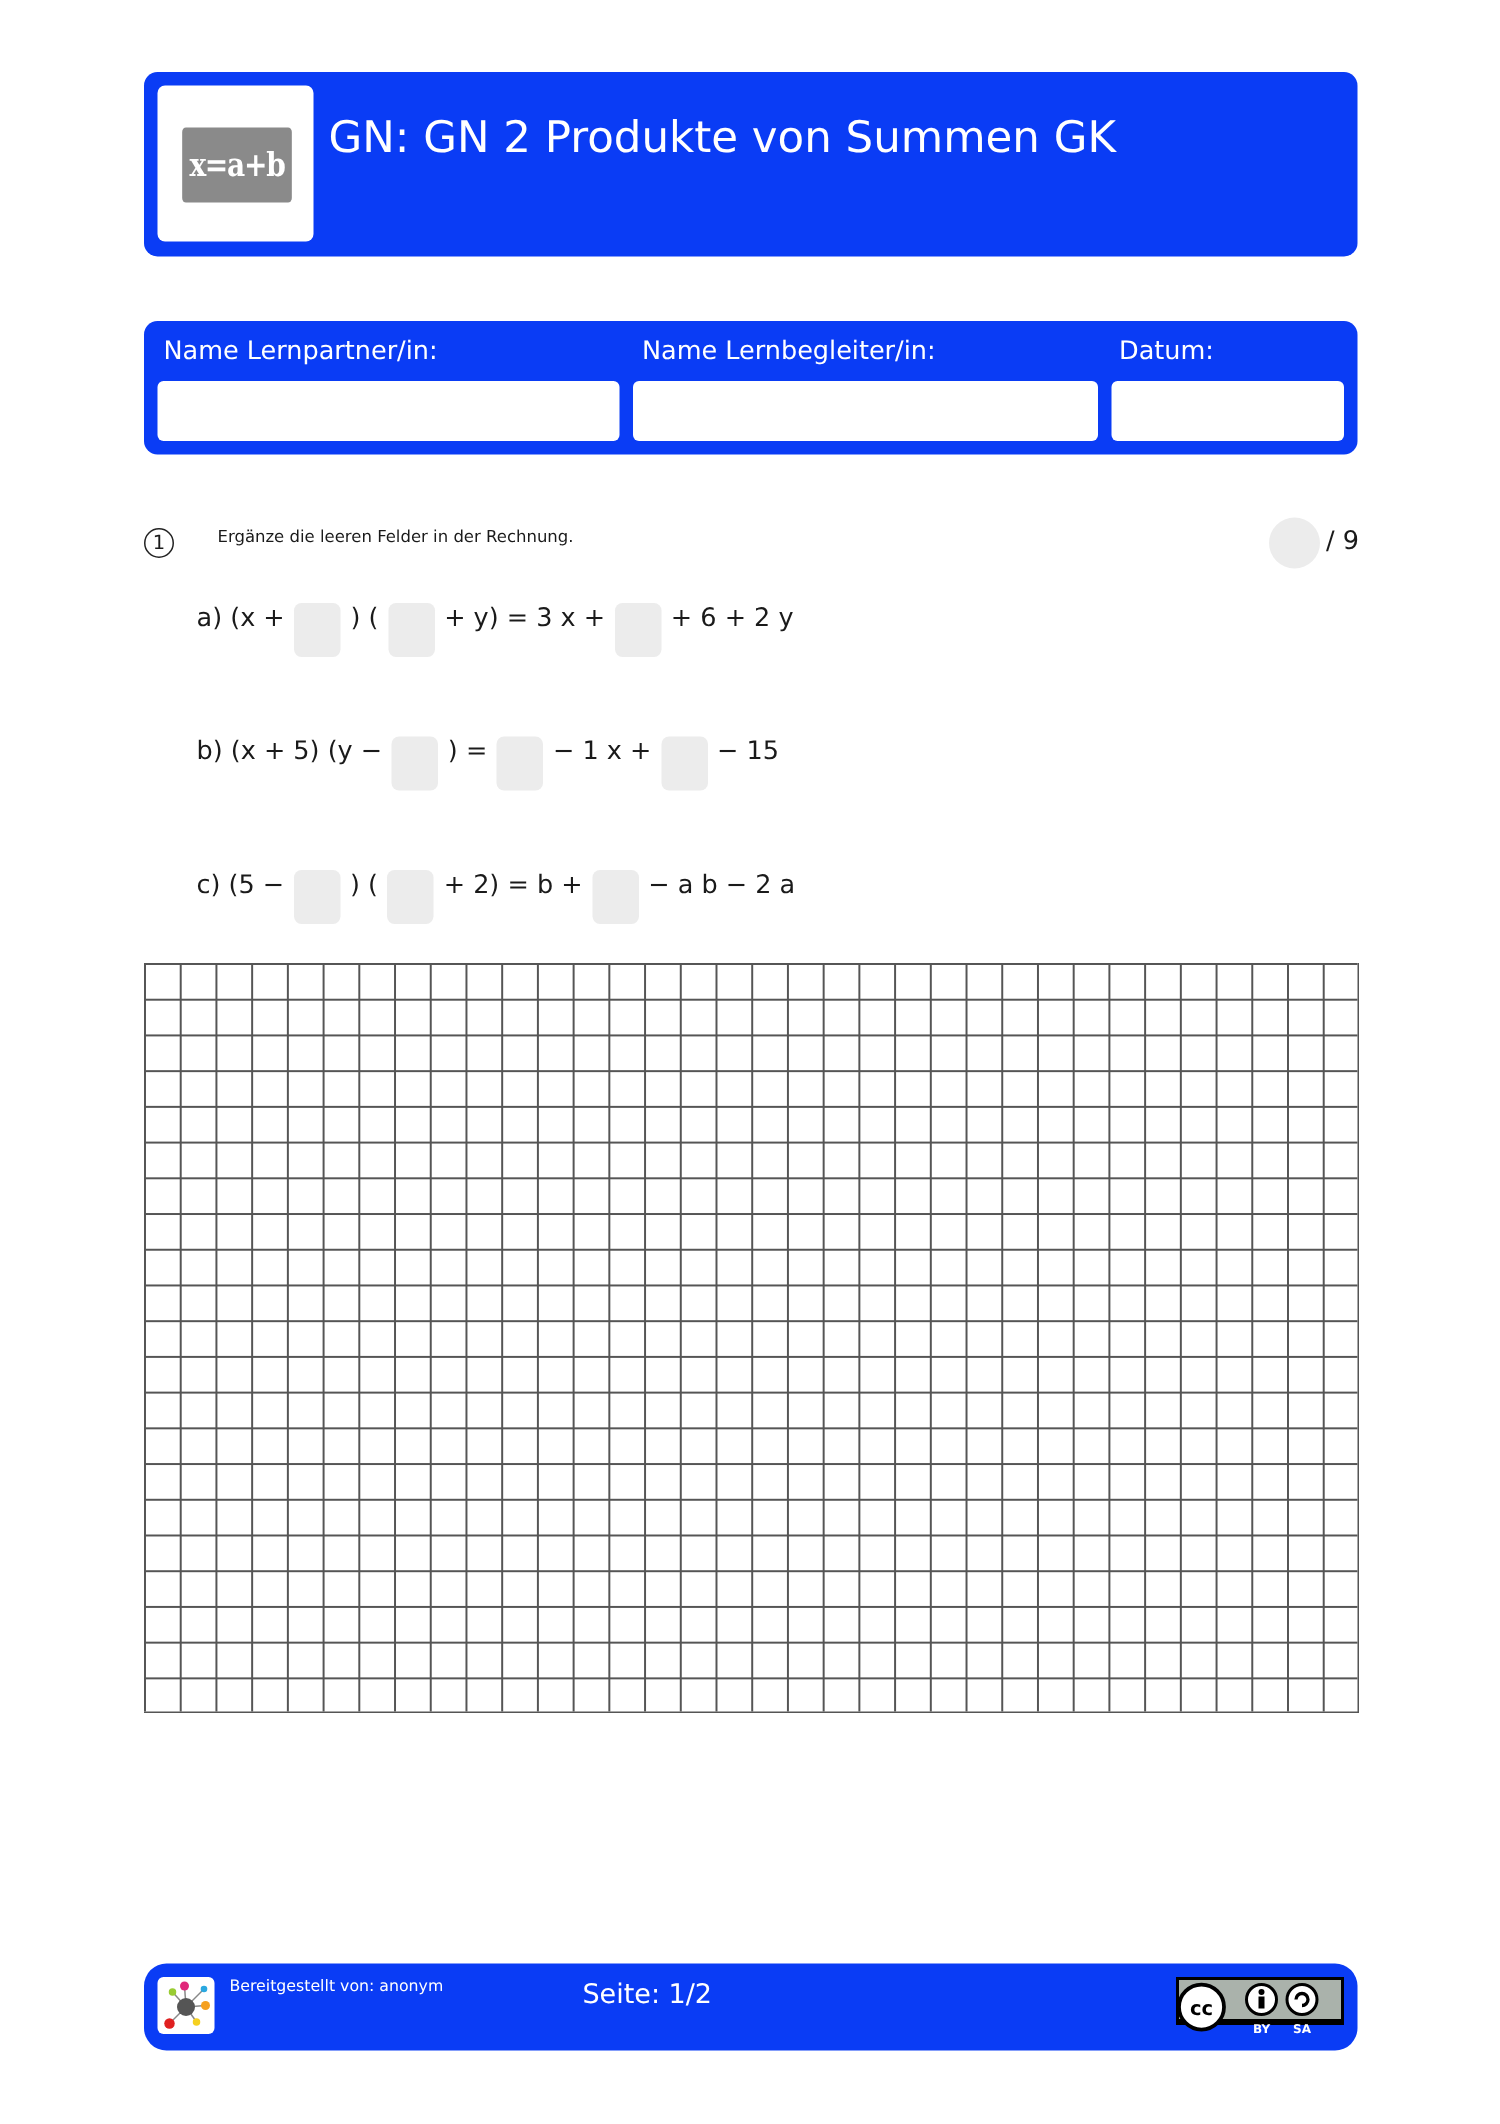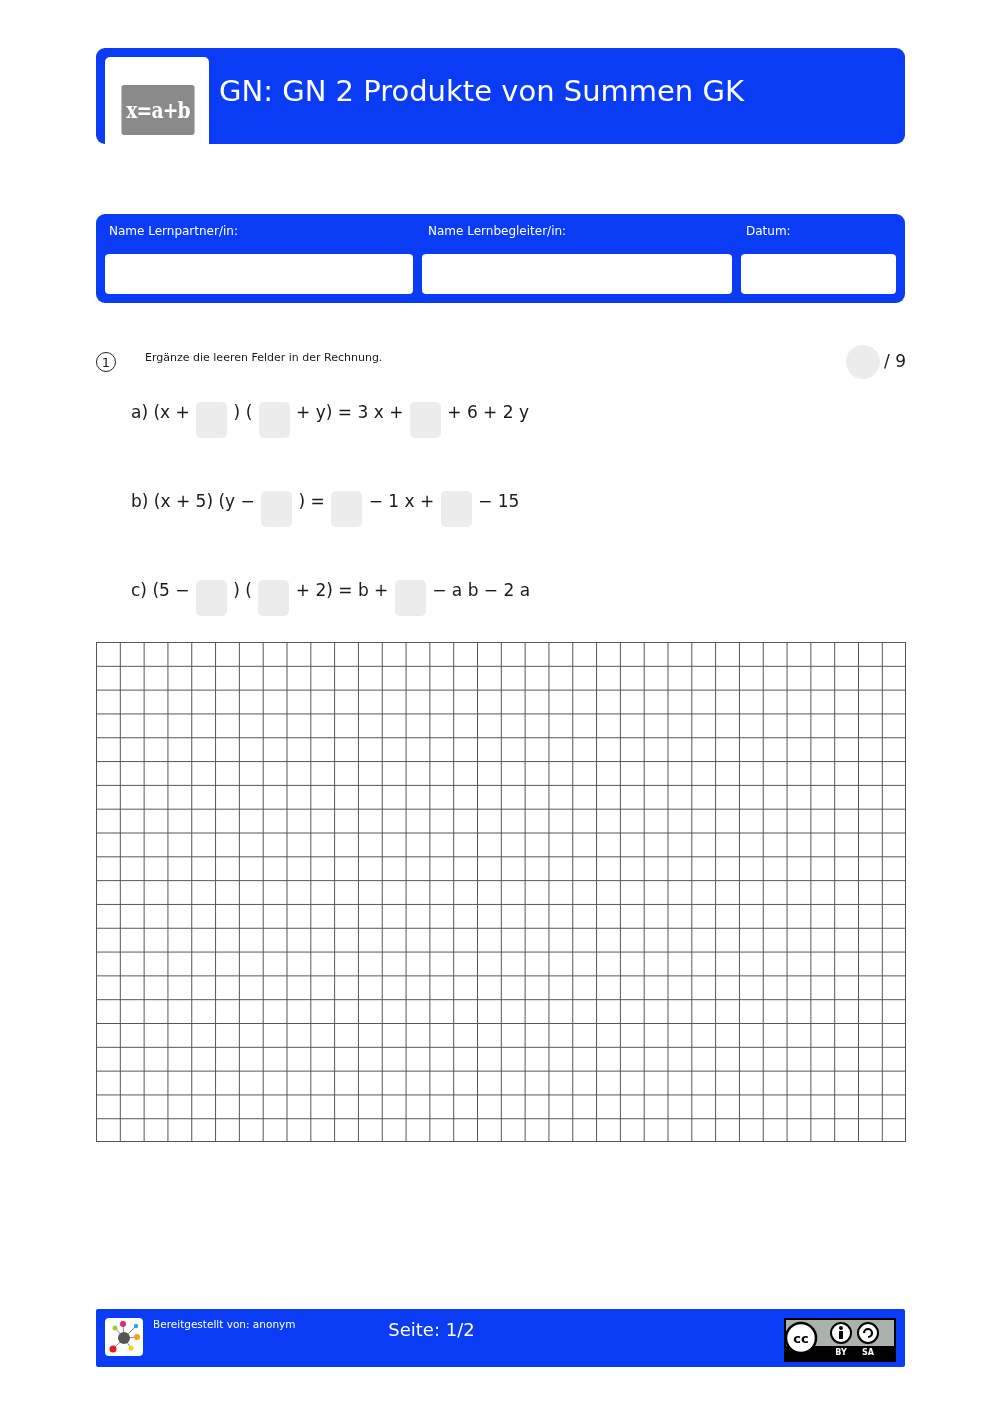--- a/index.html
+++ b/index.html
@@ -1,48 +1,48 @@
 <!DOCTYPE html>
 <html><head>
 <meta charset="utf-8">
 <style>
   html, body { margin: 0; padding: 0; background: #ffffff; }
   body { width: 1000px; height: 1416px; position: relative; font-family: "DejaVu Sans", sans-serif; color: #1a1a1a; overflow: hidden; }
 
-  .header { position: absolute; left: 96px; top: 48px; width: 809px; height: 96px; background: #0a3cf5; border-radius: 9px; }
+  .header { position: absolute; left: 96px; top: 48px; width: 809px; height: 123px; background: #0a3cf5; border-radius: 9px; }
   .logo-box { position: absolute; left: 9px; top: 9px; width: 104px; height: 104px; background: #fff; border-radius: 5px; }
   .logo-inner { position: absolute; left: 10px; top: 28px; width: 86px; height: 50px; background: #8a8a8a; border-radius: 3px; color: #fff; font-family: "DejaVu Serif", serif; font-weight: bold; font-size: 22px; line-height: 50px; text-align: center; letter-spacing: -1px; transform: scaleX(0.85); }
   .title { position: absolute; left: 123px; top: 26px; color: #fff; font-size: 29px; white-space: nowrap; }
   .subtitle { position: absolute; left: 123px; top: 70px; color: #fff; font-size: 18px; white-space: nowrap; }
 
   .names { position: absolute; left: 96px; top: 214px; width: 809px; height: 89px; background: #0a3cf5; border-radius: 9px; }
-  .names .lbl { position: absolute; top: 10px; color: #fff; font-size: 12px; white-space: nowrap; }
+  .names .lbl { position: absolute; top: 10px; color: #fff; font-size: 17px; white-space: nowrap; }
   .names .field { position: absolute; top: 40px; height: 40px; background: #fff; border-radius: 4px; border: none; padding: 0 8px; box-sizing: border-box; font-size: 15px; }
 
   .task-num { position: absolute; left: 96px; top: 352px; width: 20px; height: 20px; border: 1.3px solid #222; border-radius: 50%; font-size: 13px; line-height: 20px; text-align: center; box-sizing: border-box; }
   .task-text { position: absolute; left: 145px; top: 351px; font-size: 11px; white-space: nowrap; }
   .score-circle { position: absolute; left: 846px; top: 345px; width: 34px; height: 34px; background: #ececec; border-radius: 50%; }
   .score-total { position: absolute; left: 884px; top: 351px; font-size: 17px; white-space: nowrap; }
 
   .eq { position: absolute; left: 131px; height: 36px; display: flex; align-items: flex-start; font-size: 17px; white-space: pre; }
   .blank { display: inline-block; width: 31px; height: 36px; background: #ececec; border-radius: 5px; margin: 0 1px; vertical-align: middle; }
 
   .grid { position: absolute; left: 96px; top: 642px; width: 810px; height: 500px;
     background-color: #fff;
     background-image:
       linear-gradient(to right, #555 1.2px, transparent 1.2px),
       linear-gradient(to bottom, #555 1.2px, transparent 1.2px);
     background-size: 23.82px 23.82px;
     border-right: 1.2px solid #555; border-bottom: 1.2px solid #555; box-sizing: border-box; }
 
-  .footer { position: absolute; left: 96px; top: 1309px; width: 809px; height: 58px; background: #0a3cf5; border-radius: 2px; }
+  .footer { position: absolute; left: 96px; top: 1309px; width: 809px; height: 58px; background: #0a3cf5; border-radius: 15px; }
   .footer-logo { position: absolute; left: 9px; top: 9px; width: 38px; height: 38px; background: #fff; border-radius: 4px; }
   .footer-meta { position: absolute; left: 57px; top: 9px; color: #fff; font-size: 10.5px; line-height: 13.5px; white-space: nowrap; }
   .page-label { position: absolute; left: 0; width: 671px; text-align: center; top: 10px; color: #fff; font-size: 18px; }
-  .cc-badge { position: absolute; left: 688px; top: 9px; width: 112px; height: 44px; background: #000; }
+  .cc-badge { position: absolute; left: 688px; top: 9px; width: 112px; height: 32px; background: #000; }
   .cc-top { position: absolute; left: 2px; top: 2px; width: 108px; height: 26px; background: #aab2ab; }
 </style>
 </head>
 <body>
 
 <div class="header">
   <div class="logo-box">
     <div class="logo-inner">x=a+b</div>
   </div>
   <div class="title">GN: GN 2 Produkte von Summen GK</div>

